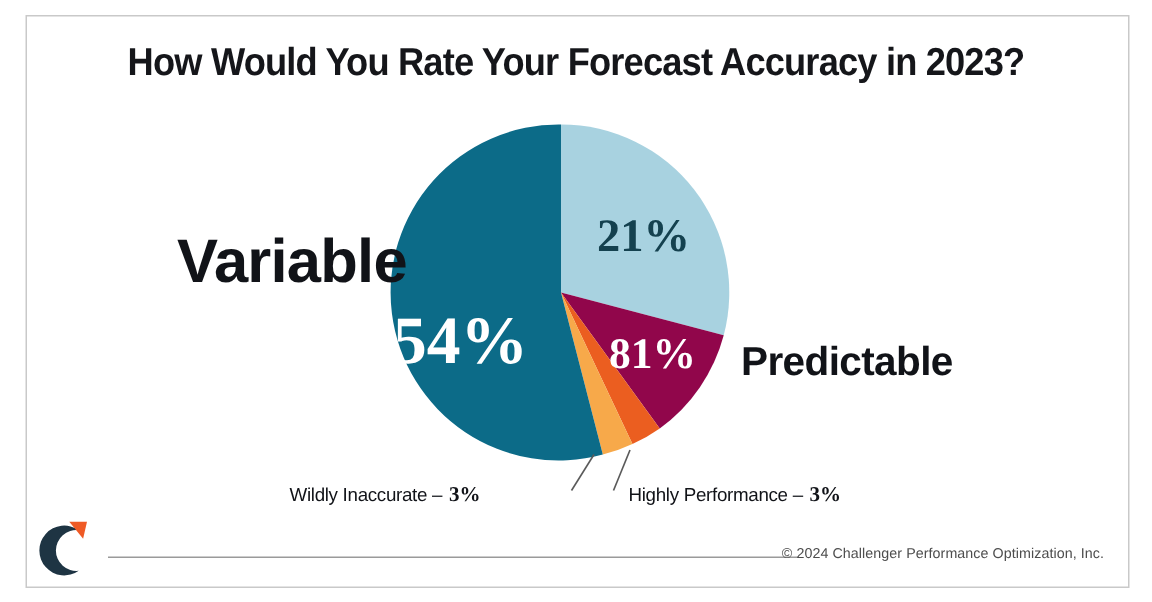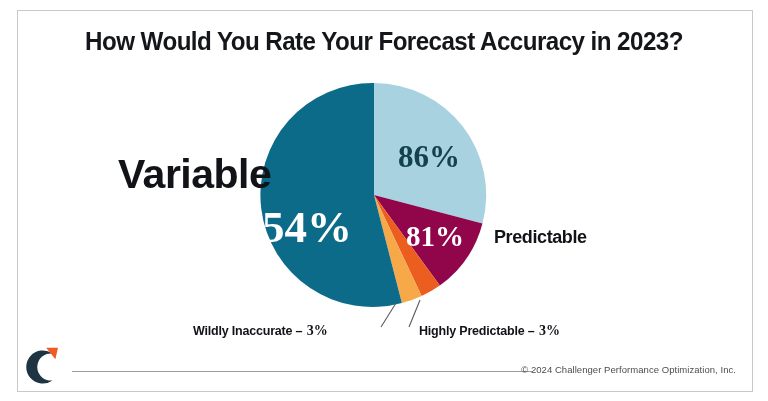--- a/index.html
+++ b/index.html
@@ -94,32 +94,32 @@
   }
   #cat-inaccurate {
     left: 494px;
     top: 150px;
     font-size: 25px;
     letter-spacing: -0.4px;
   }
   #cat-predictable {
     left: 494px;
     top: 228px;
-    font-size: 18px;
+    font-size: 27px;
     letter-spacing: -0.4px;
   }
   
   .callout {
     position: absolute;
     white-space: nowrap;
     line-height: 1;
   }
   .callout .cname {
     font-family: "Liberation Sans", sans-serif;
-    font-weight: bold;
+    font-weight: normal;
     font-size: 12.5px;
     color: #111318;
     letter-spacing: -0.2px;
   }
   .callout .cval {
     font-family: "Liberation Serif", serif;
     font-weight: bold;
     font-size: 14px;
     color: #111318;
   }
@@ -174,32 +174,32 @@
       <path fill="#f7a94a" d="M 374 195 L 421.64 296.00 A 112 112 0 0 1 401.87 303.04 Z"></path>
 
       <path fill="#0c6b88" d="M 374 195 L 401.87 303.04 A 112 112 0 1 1 374 83 Z"></path>
 
       <line x1="396" y1="303" x2="381" y2="327" stroke="#5a5a5a" stroke-width="1.1"></line>
       <line x1="420" y1="300" x2="409" y2="327" stroke="#5a5a5a" stroke-width="1.1"></line>
     </svg>
   </div>
 
   <div class="pct" id="pct-variable">54%</div>
-  <div class="pct" id="pct-inaccurate">86%</div>
+  <div class="pct" id="pct-inaccurate">21%</div>
   <div class="pct" id="pct-predictable">81%</div>
 
   <div class="cat" id="cat-variable">Variable</div>
   <div class="cat" id="cat-predictable">Predictable</div>
 
   <div class="callout" id="callout-wildly">
     <span class="cname">Wildly Inaccurate –</span>
     <span class="cval">3%</span>
   </div>
   <div class="callout" id="callout-highly">
-    <span class="cname">Highly Predictable –</span>
+    <span class="cname">Highly Performance –</span>
     <span class="cval">3%</span>
   </div>
 
   <div id="logo">
     <svg width="40" height="42" viewBox="0 0 40 42">
       <path d="M30.5 7.5 A16.6 16.6 0 1 0 30.5 34.5 A13.6 13.6 0 1 1 30.5 7.5 Z" fill="#1e3443"></path>
       <path d="M24.2 1.8 L36.0 1.8 L33.4 13.2 Z" fill="#ef5a25"></path>
     </svg>
   </div>
   <div id="footer-rule"></div>

